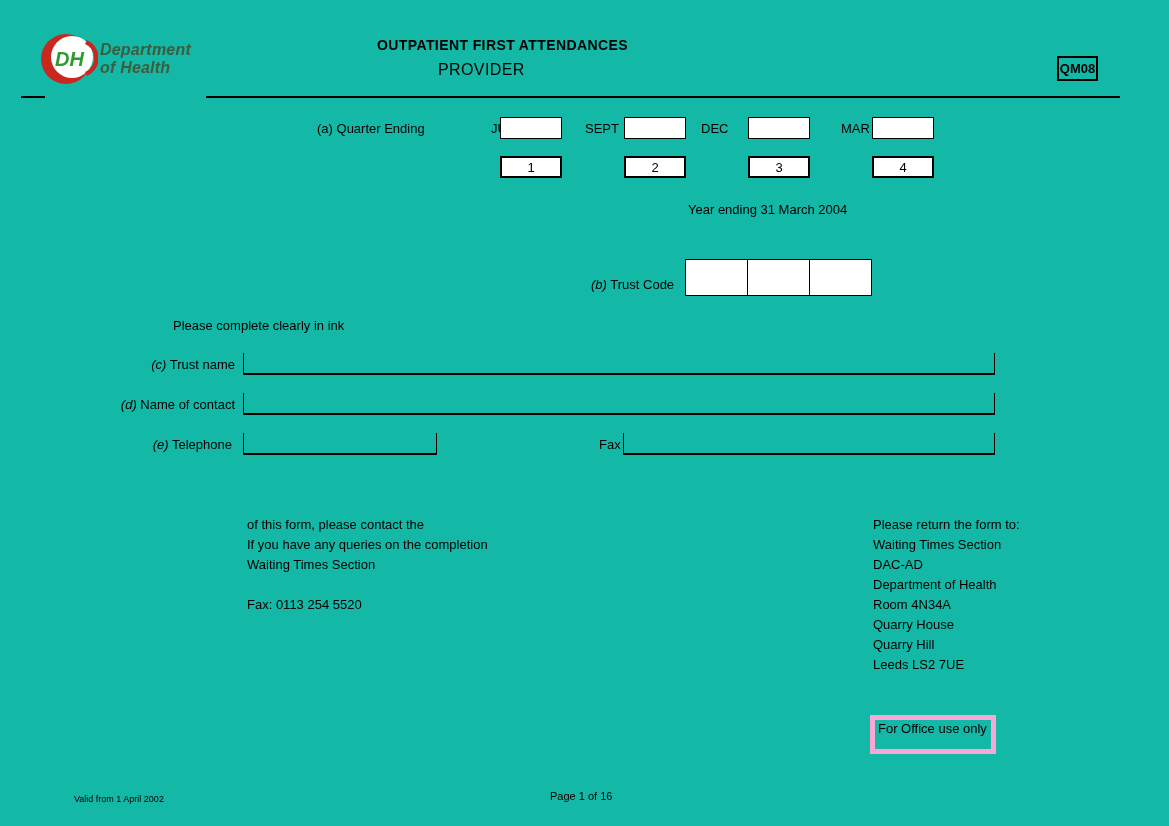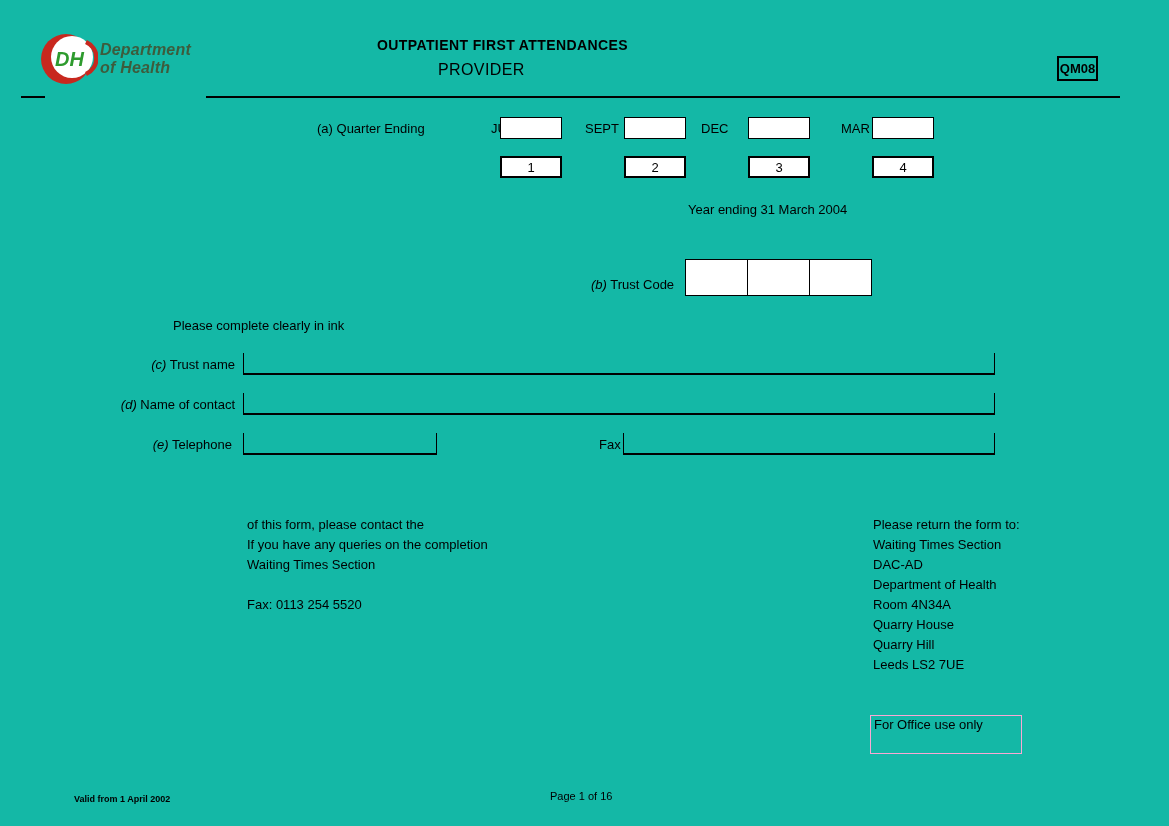--- a/index.html
+++ b/index.html
@@ -66,26 +66,26 @@
     position: absolute; height: 22px; box-sizing: border-box;
     border-left: 1px solid #000; border-right: 1px solid #000; border-bottom: 2px solid #000;
     background: transparent; font-size: 13px; padding: 2px 4px;
   }
 
   
   .tblock { position: absolute; font-size: 13px; line-height: 20px; white-space: nowrap; }
   .spacer20 { height: 20px; }
 
   .office-box {
-    position: absolute; left: 870px; top: 715px; width: 152px; height: 39px;
-    border: 1px solid #f9a8d4; box-sizing: border-box;
+    position: absolute; left: 870px; top: 715px; width: 126px; height: 39px;
+    border: 5px solid #f9a8d4; box-sizing: border-box;
     font-size: 13px; padding: 1px 3px;
   }
 
-  .footer-valid { position: absolute; left: 74px; top: 794px; font-size: 9px; white-space: nowrap; font-weight: bold; }
+  .footer-valid { position: absolute; left: 74px; top: 794px; font-size: 9px; white-space: nowrap; }
   .footer-page  { position: absolute; left: 550px; top: 790px; font-size: 11px; white-space: nowrap; }
 </style>
 </head>
 <body>
 
 <div class="page">
 
   <div class="abs" style="left:40px; top:31px;">
     <svg width="58" height="56" viewBox="0 0 58 56">
       <circle class="c-red" cx="26" cy="28" r="25"></circle>

